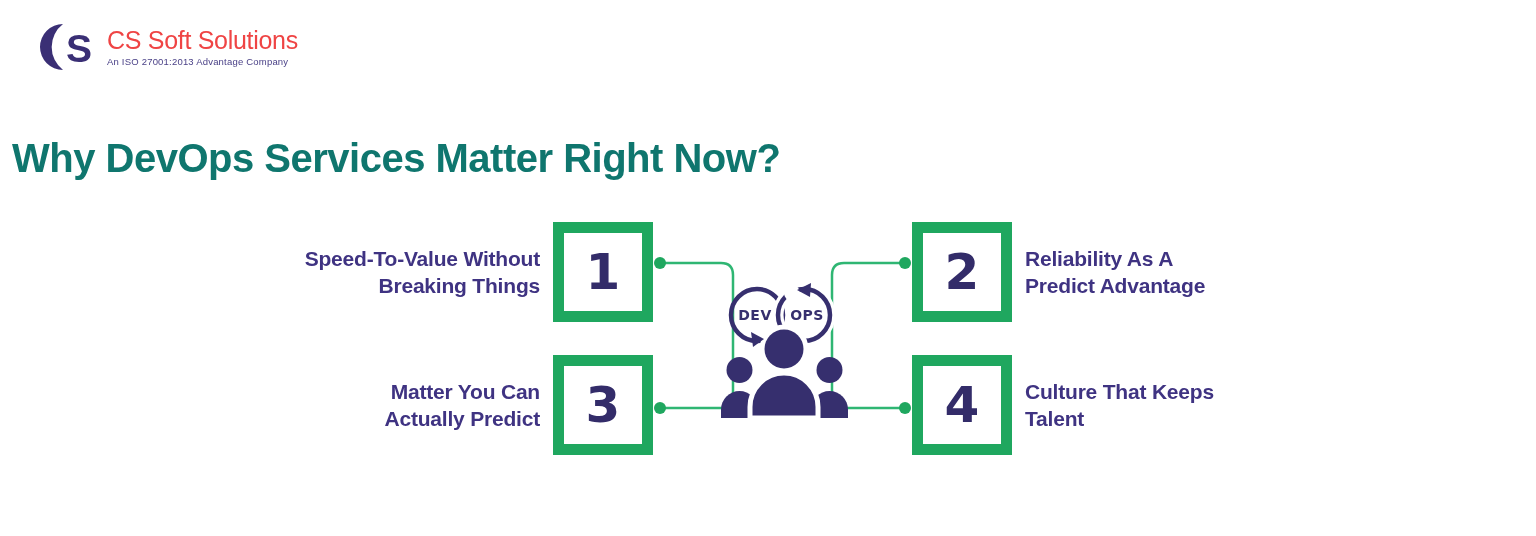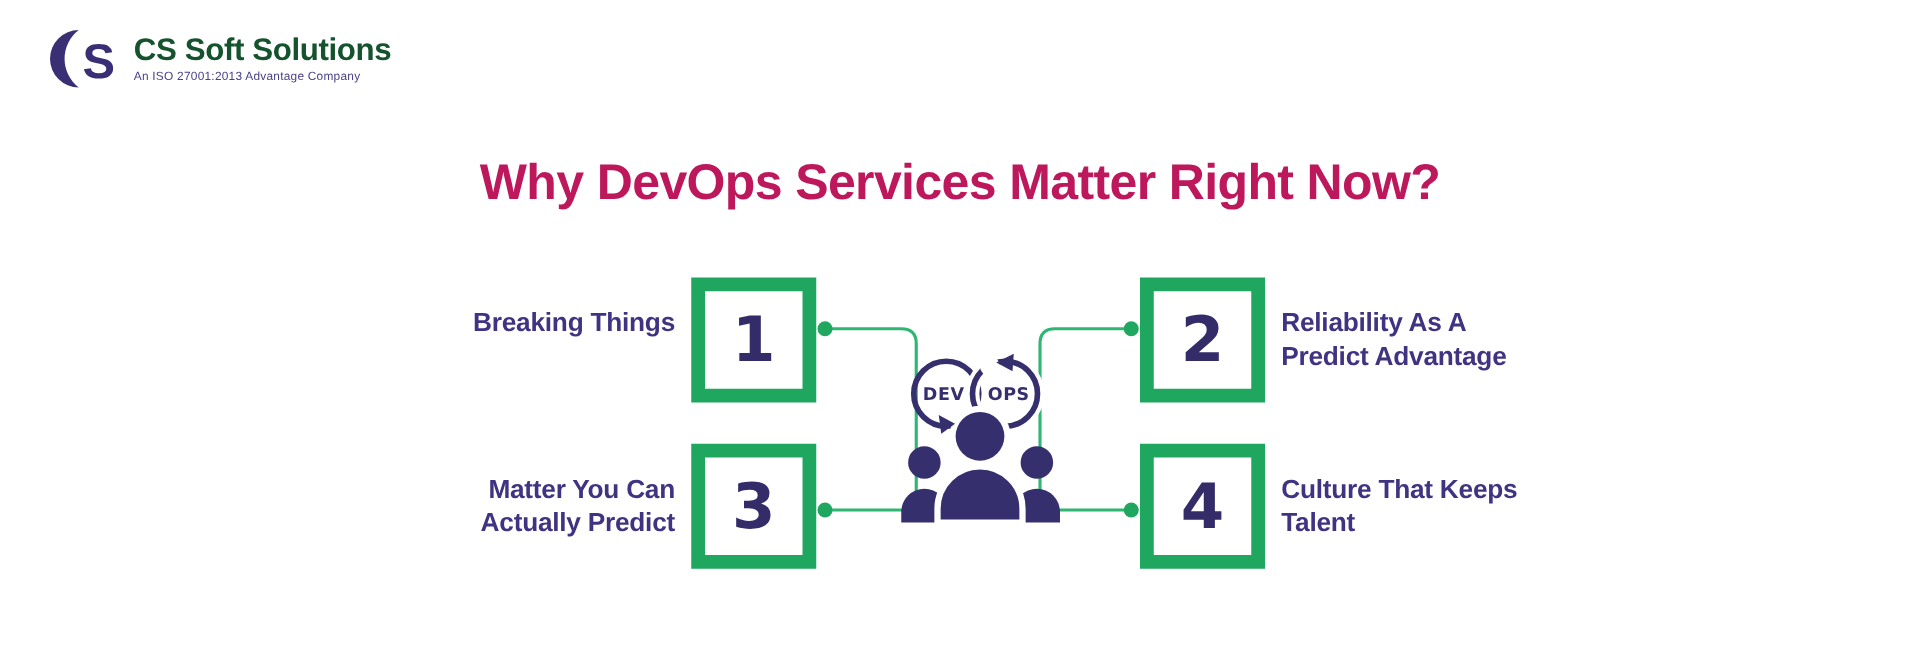--- a/index.html
+++ b/index.html
@@ -5,30 +5,30 @@
   html,body{margin:0;padding:0;background:#fff;}
   #canvas{
     position:relative;width:1536px;height:536px;background:#ffffff;
     font-family:"Liberation Sans",sans-serif;overflow:hidden;
   }
   
   .logo{position:absolute;left:38px;top:22px;display:flex;align-items:flex-start;gap:7px;}
   .logo-mark{display:block;}
   .logo-text{padding-top:5px;}
   .company-name{
-    font-size:25px;font-weight:bold;color:#14532d;letter-spacing:-0.3px;line-height:26px;
+    font-size:25px;font-weight:normal;color:#ef4444;letter-spacing:-0.3px;line-height:26px;
   }
   .tagline{
     font-size:9.5px;color:#4a4187;letter-spacing:0.2px;margin-top:3px;
   }
   
   .page-title{
-    position:absolute;left:0;right:0;top:124px;margin:0;text-align:center;
+    position:absolute;left:0;right:0;top:124px;margin:12px;
     font-family:"Liberation Sans",sans-serif;font-weight:bold;
-    font-size:40px;letter-spacing:-0.5px;color:#be185d;
+    font-size:40px;letter-spacing:-0.5px;color:#0f766e;
   }
   
   .diagram{position:absolute;left:0;top:0;z-index:1;}
   .cline{stroke:#2fb673;stroke-width:2.5;fill:none;}
   .cdot{fill:#1fa75f;}
   .loop{fill:none;stroke:#362f6e;stroke-width:4.5;}
   .loop-under{fill:none;stroke:#ffffff;stroke-width:11;}
   .ind{fill:#362f6e;}
   .erase{fill:#ffffff;}
   .body-main{fill:#362f6e;stroke:#ffffff;stroke-width:5;}
@@ -125,20 +125,21 @@
     <span class="num">2</span>
   </div>
   <div class="numbox" id="box-3">
     <span class="num">3</span>
   </div>
   <div class="numbox" id="box-4">
     <span class="num">4</span>
   </div>
 
   <div class="item-label align-right" id="label-1">
+    <span>Speed-To-Value Without</span>
     <span>Breaking Things</span>
   </div>
   <div class="item-label" id="label-2">
     <span>Reliability As A</span>
     <span>Predict Advantage</span>
   </div>
   <div class="item-label align-right" id="label-3">
     <span>Matter You Can</span>
     <span>Actually Predict</span>
   </div>

